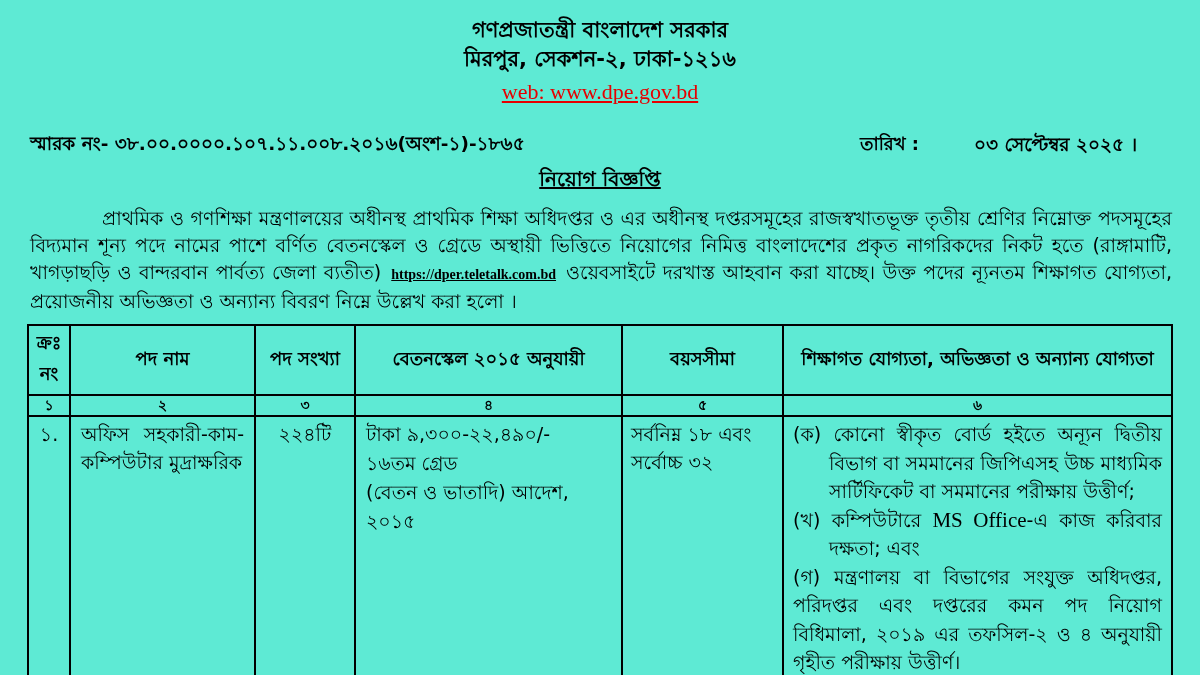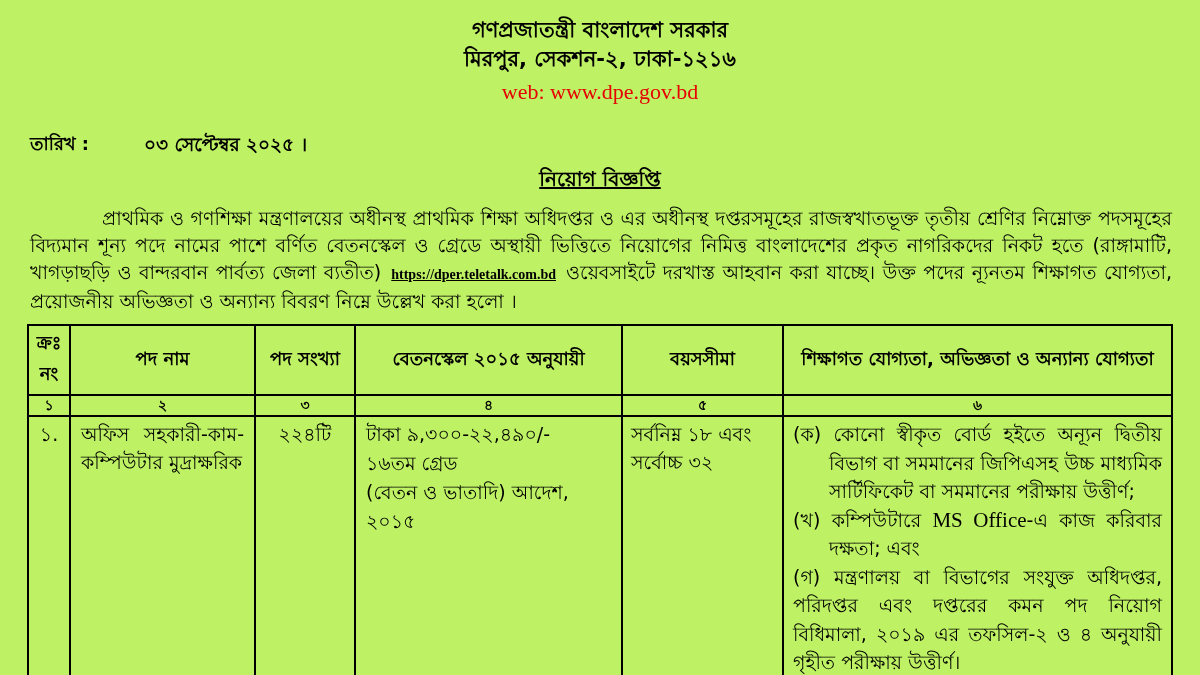--- a/index.html
+++ b/index.html
@@ -1,28 +1,28 @@
 <!DOCTYPE html>
 <html lang="bn"><head>
 <meta charset="utf-8">
 <style>
   * { margin:0; padding:0; box-sizing:border-box; }
   html,body { background:#ffffff; }
   .page {
     position:relative; width:1200px; height:675px; overflow:hidden;
-    background:#bef264; color:#000;
+    background:#5eead4; color:#000;
     font-family:"DejaVu Sans", sans-serif;
   }
   
   .letterhead { text-align:center; padding-top:16px; }
   .lh-line { font-weight:bold; font-size:21px; line-height:29px; }
   .web-line { margin-top:4px; font-size:22px; line-height:28px; }
   .web-link {
     font-family:"Liberation Serif", serif;
-    cursor:pointer;
+    text-decoration:underline; cursor:pointer;
   }
   
   .memo-row {
     display:flex; justify-content:space-between; align-items:center;
     margin:22px 22px 0 30px;
   }
   .memo-no { font-weight:bold; font-size:18.5px; }
   .date-wrap { display:flex; align-items:center; gap:14px; }
   .date-label { font-weight:bold; font-size:18px; }
   .date-stack { text-align:center; min-width:245px; font-weight:bold; font-size:18.5px; }
@@ -67,20 +67,21 @@
 
   <div class="letterhead">
     <div class="lh-line">গণপ্রজাতন্ত্রী বাংলাদেশ সরকার</div>
     <div class="lh-line">মিরপুর, সেকশন-২, ঢাকা-১২১৬</div>
     <div class="web-line">
       <span class="web-link" style="color:#e60000">web: www.dpe.gov.bd</span>
     </div>
   </div>
 
   <div class="memo-row">
+    <div class="memo-no">স্মারক নং- ৩৮.০০.০০০০.১০৭.১১.০০৮.২০১৬(অংশ-১)-১৮৬৫</div>
     <div class="date-wrap">
       <span class="date-label">তারিখ  :</span>
       <span class="date-stack">
         <span class="date-bottom" style="display:block">০৩ সেপ্টেম্বর ২০২৫ ।</span>
       </span>
     </div>
   </div>
 
   <div class="doc-title-row">
     <span class="doc-title">নিয়োগ বিজ্ঞপ্তি</span>

